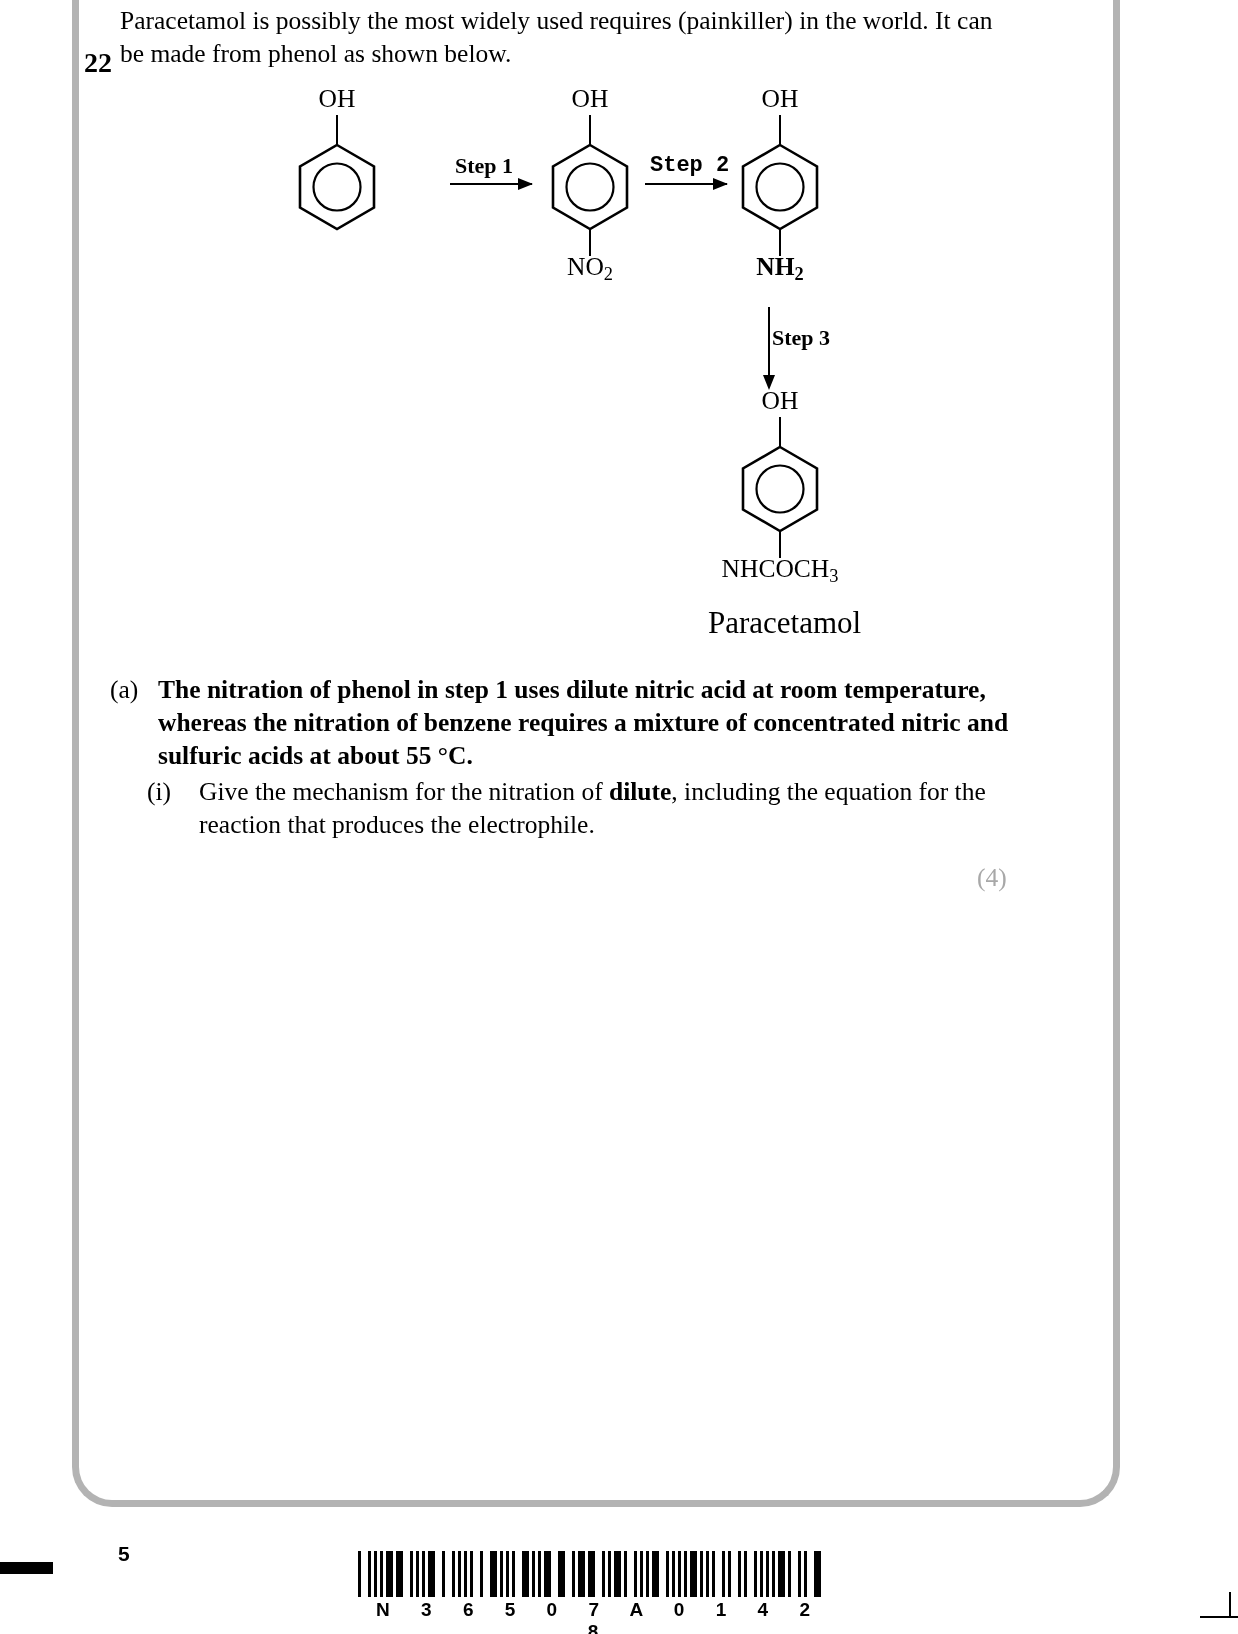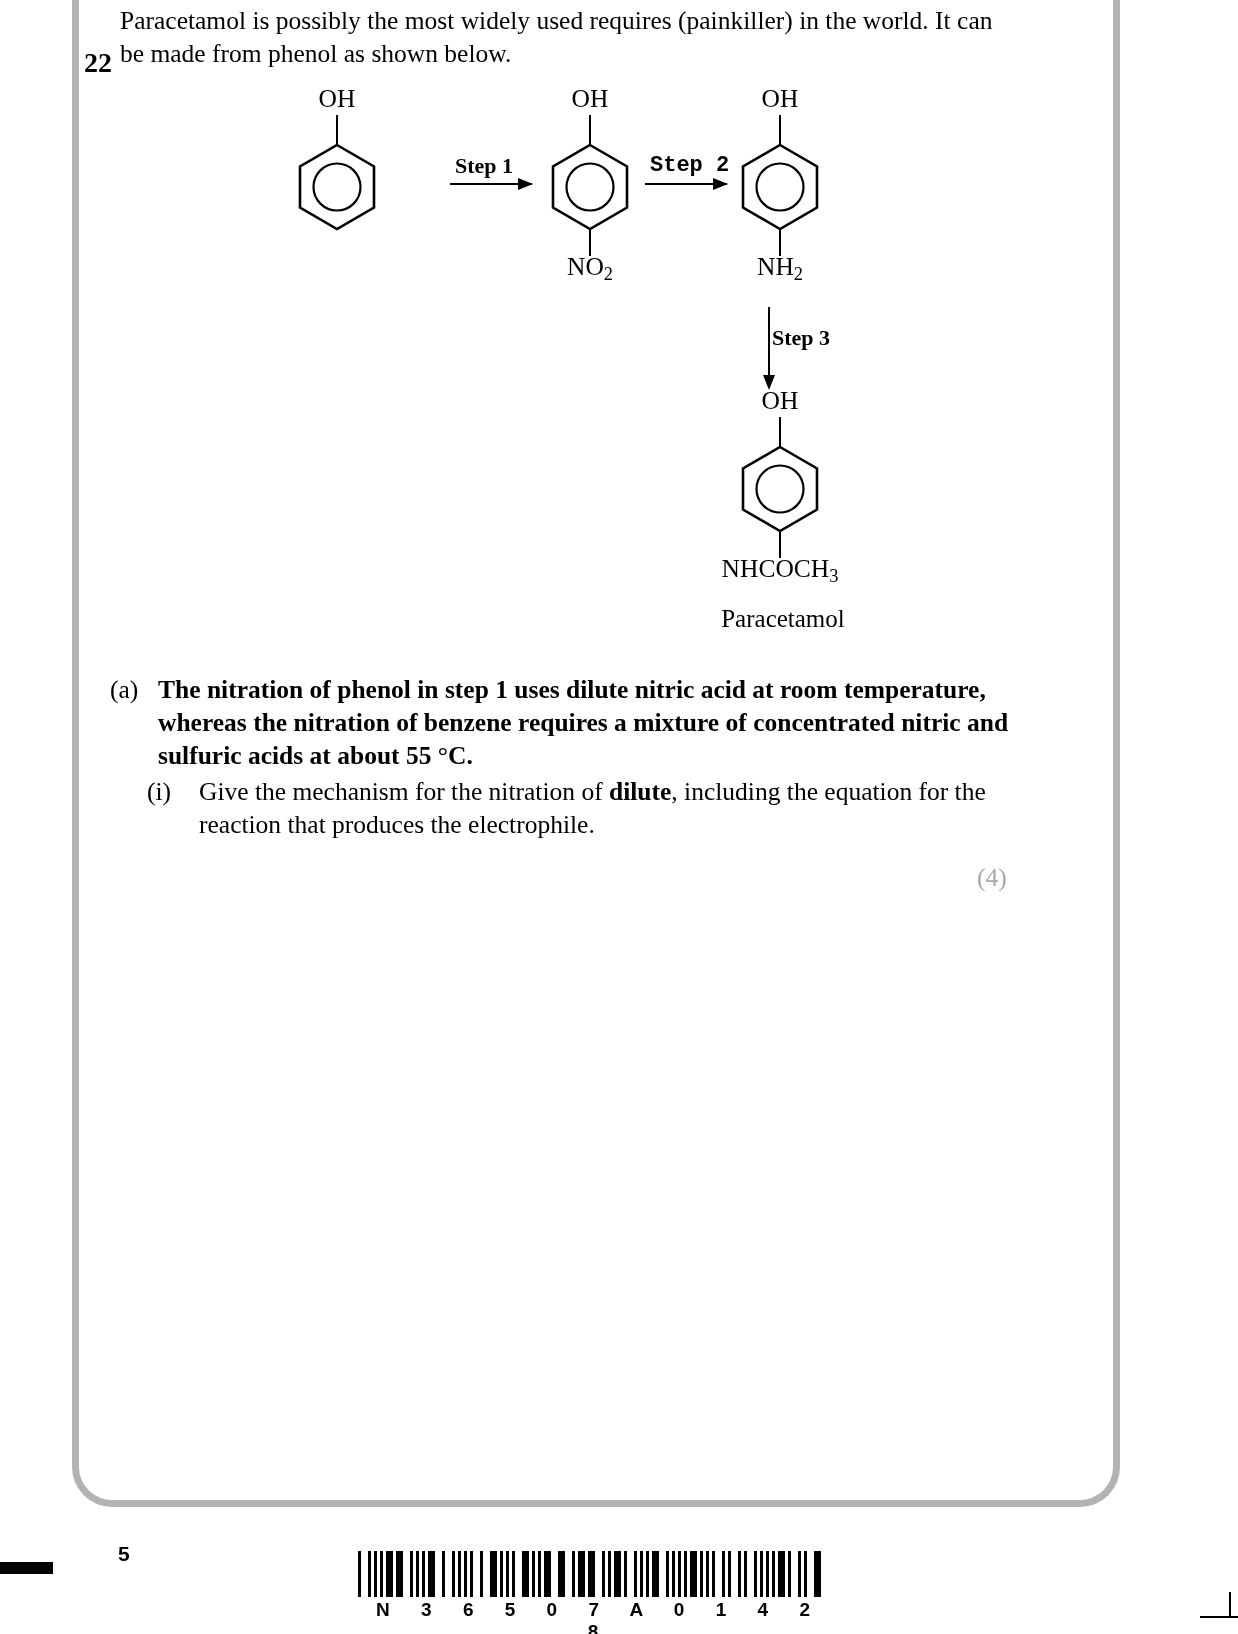--- a/index.html
+++ b/index.html
@@ -134,21 +134,21 @@
     border-right: 6px solid transparent;
   }
   .step-label {
     position: absolute;
     font-weight: bold;
     font-size: 22px;
     white-space: nowrap;
   }
   .prod-name {
     position: absolute;
-    font-size: 25px;
+    font-size: 31px;
     white-space: nowrap;
   }
 
   
   .part {
     position: absolute;
     font-size: 25.5px;
     line-height: 33px;
   }
   .part .marker {
@@ -273,21 +273,21 @@
     <div class="mol" style="left:633px; top:0px;">
       <div class="top-label">OH</div>
       <div class="bond-v" style="top:30px; height:30px;"></div>
       <div class="ring" style="top:58px;">
         <svg width="78" height="88" viewBox="0 0 78 88">
           <polygon points="39,2 76,23.5 76,64.5 39,86 2,64.5 2,23.5" fill="none" stroke="#000" stroke-width="2.6"></polygon>
           <circle cx="39" cy="44" r="23.5" fill="none" stroke="#000" stroke-width="2.2"></circle>
         </svg>
       </div>
       <div class="bond-v" style="top:143px; height:28px;"></div>
-      <div class="bot-label" style="top:168px;"><span>NH</span><sub>2</sub></div>
+      <div class="bot-label" style="top:168px;font-weight:bold;"><span>NH</span><sub>2</sub></div>
     </div>
 
     <div class="arrow-v" style="left:696px; top:222px; height:70px;"></div>
     <div class="step-label" style="left:700px; top:240px;">Step 3</div>
 
     <div class="mol" style="left:633px; top:302px;">
       <div class="top-label">OH</div>
       <div class="bond-v" style="top:30px; height:30px;"></div>
       <div class="ring" style="top:58px;">
         <svg width="78" height="88" viewBox="0 0 78 88">

